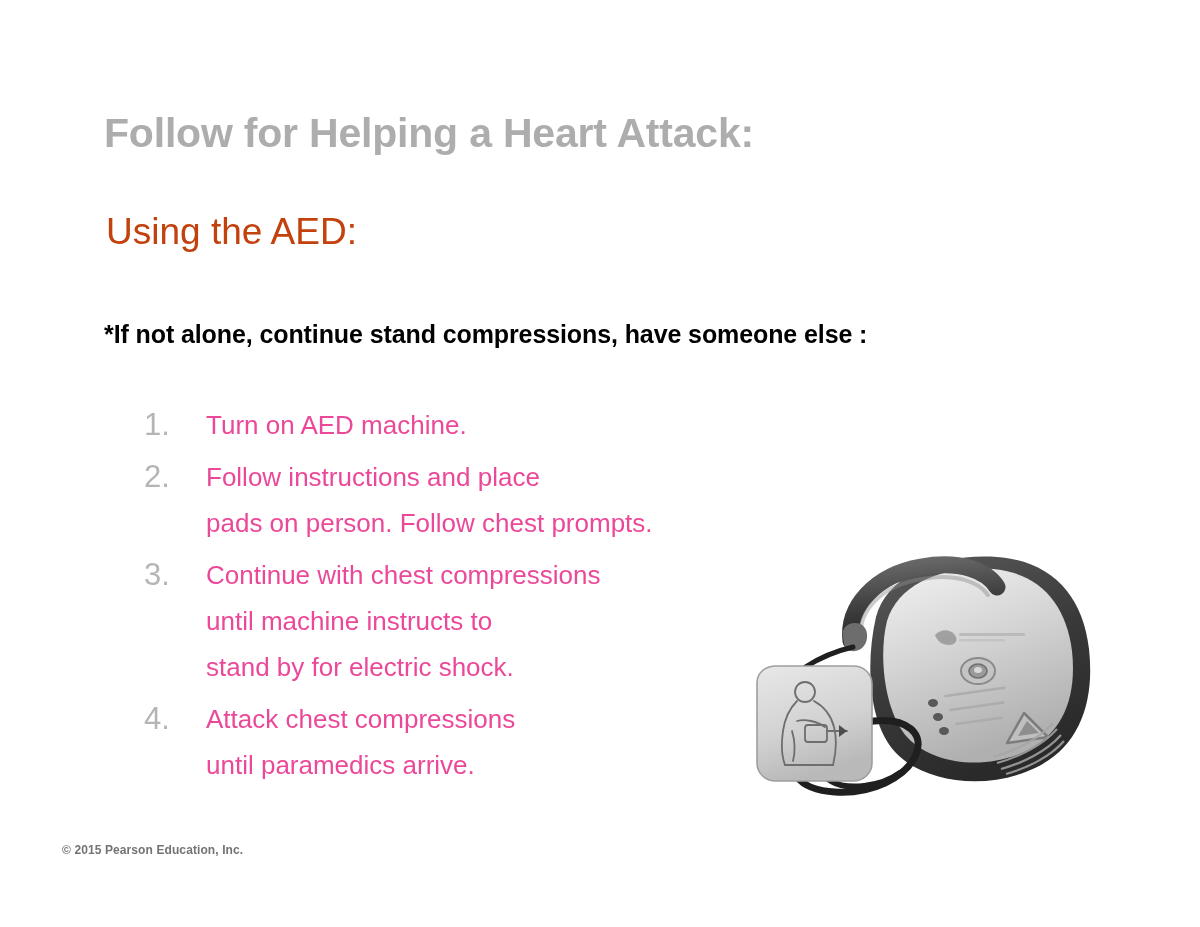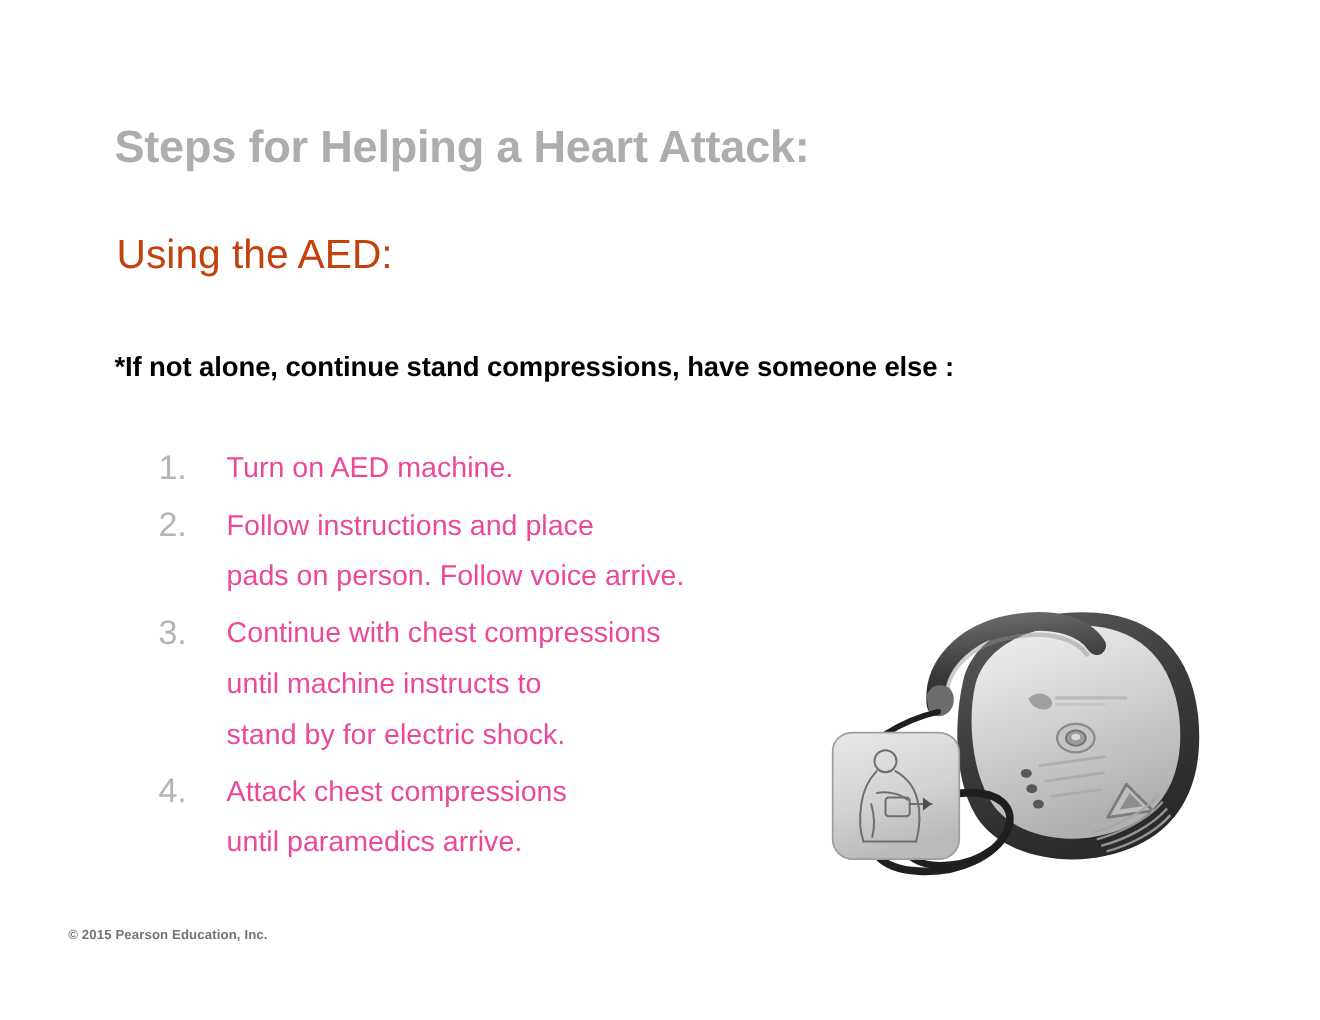--- a/index.html
+++ b/index.html
@@ -114,35 +114,35 @@
     display: block;
     width: 100%;
     height: 100%;
   }
 </style>
 </head>
 <body>
 
 <div class="slide">
 
-  <h1 class="slide-title">Steps for Helping a Heart Attack:</h1>
+  <h1 class="slide-title">Follow for Helping a Heart Attack:</h1>
 
   <h2 class="slide-subtitle">Using the AED:</h2>
 
   <p class="note-line">*If not alone, continue stand compressions, have someone else :</p>
 
   <ol class="steps-list">
     <li class="step-item">
       <span class="step-number">1.</span>
       <span class="step-text">Turn on AED machine.</span>
     </li>
     <li class="step-item">
       <span class="step-number">2.</span>
       <span class="step-text">Follow instructions and place
-pads on person. Follow voice arrive.</span>
+pads on person. Follow chest prompts.</span>
     </li>
     <li class="step-item">
       <span class="step-number">3.</span>
       <span class="step-text">Continue with chest compressions
 until machine instructs to
 stand by for electric shock.</span>
     </li>
     <li class="step-item">
       <span class="step-number">4.</span>
       <span class="step-text">Attack chest compressions

